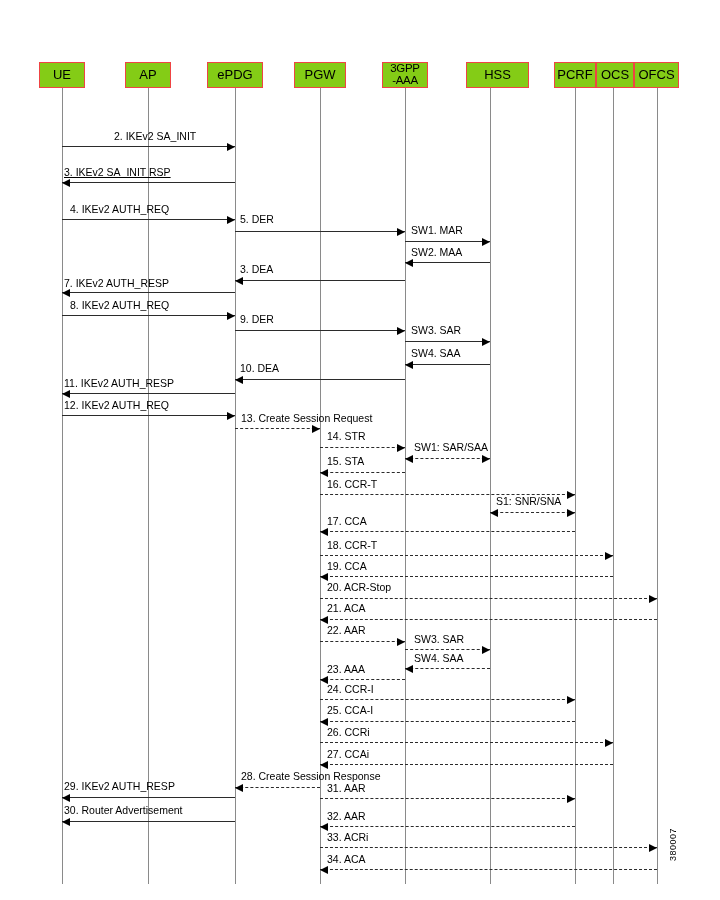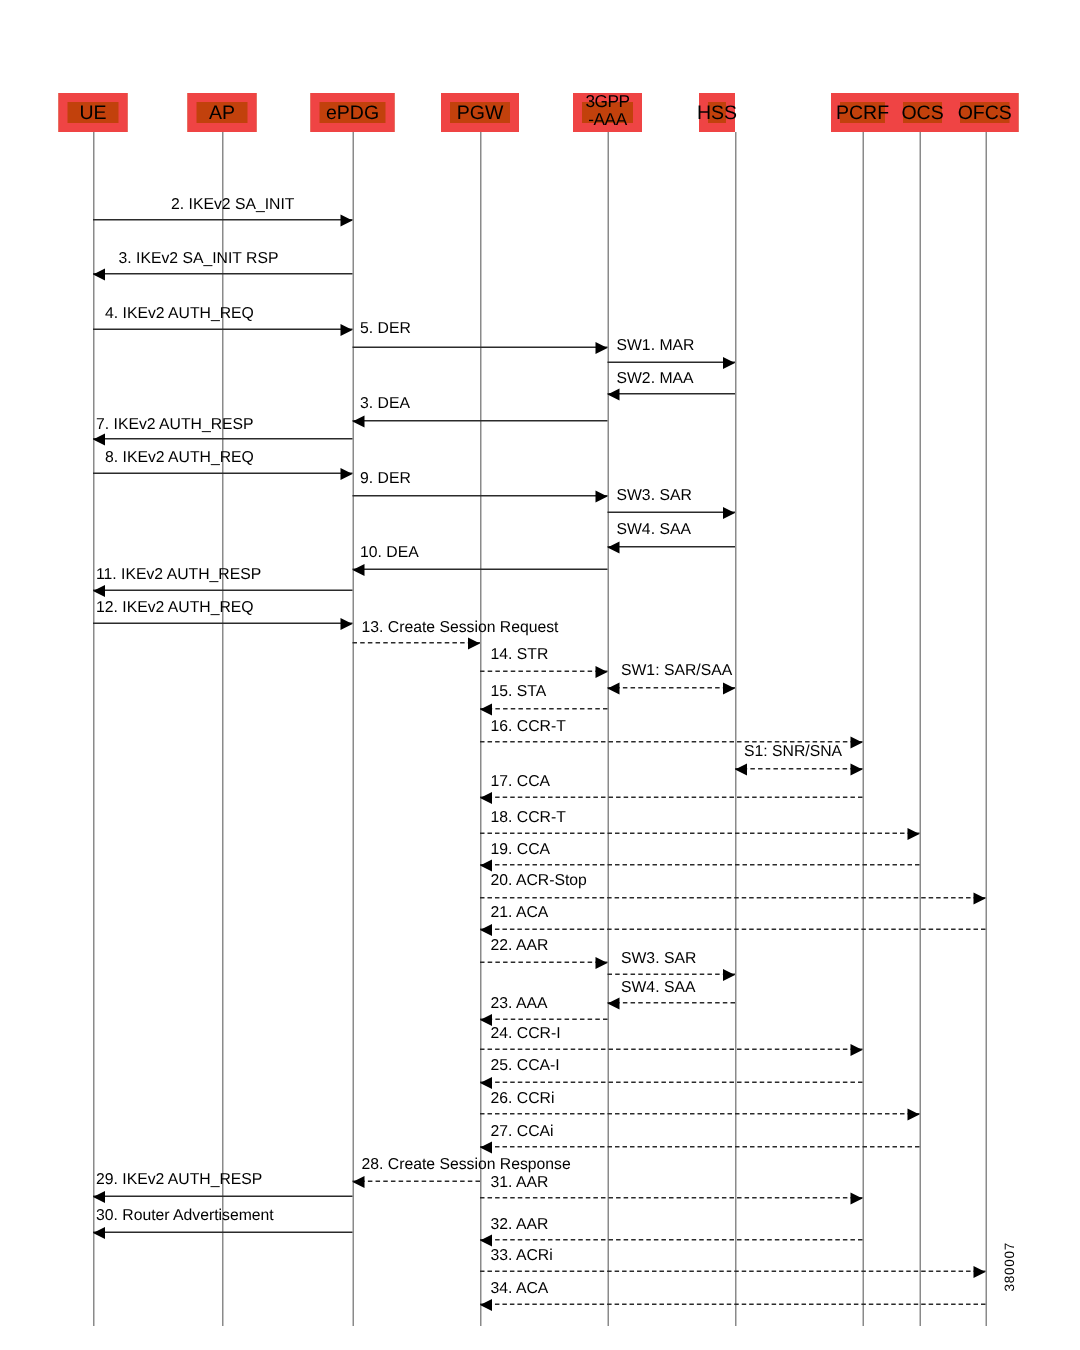--- a/index.html
+++ b/index.html
@@ -1,19 +1,19 @@
 <!DOCTYPE html>
 <html><head>
 <meta charset="utf-8">
 <style>
   html,body{margin:0;padding:0;background:#ffffff;}
   body{width:720px;height:900px;overflow:hidden;font-family:"Liberation Sans",sans-serif;}
   #diagram{position:relative;width:720px;height:900px;}
   .lifeline{position:absolute;width:1px;background:#8a8a8a;}
-  .actor-box{position:absolute;border:6px solid #ef4444;background:#c2410c;
+  .actor-box{position:absolute;border:1px solid #ef4444;background:#84cc16;
     display:flex;align-items:center;justify-content:center;
     font-size:13px;color:#000;line-height:1.02;text-align:center;
     box-sizing:border-box;}
   .actor-box.two-line{flex-direction:column;font-size:11.5px;letter-spacing:-0.3px;}
   .note{position:absolute;background:#d2d2d2;border:1px solid #8a8a8a;
     box-sizing:border-box;font-size:11px;color:#000;
     display:flex;align-items:center;padding-left:5px;}
   .msg-line{position:absolute;height:0;border-top:1px solid #2b2b2b;}
   .msg-line.dashed{border-top:1px dashed #2b2b2b;}
   .arrow-head{position:absolute;width:0;height:0;border-top:4px solid transparent;
@@ -39,21 +39,21 @@
       <div class="lifeline" style="left: 575px; top: 88px; height: 796px;"></div>
       <div class="lifeline" style="left: 613px; top: 88px; height: 796px;"></div>
       <div class="lifeline" style="left: 657px; top: 88px; height: 796px;"></div>
     </div>
   <div id="messages">
       <div class="msg-line" style="left: 62px; width: 173px; top: 146px;"></div>
       <div class="arrow-head right" style="top: 142.5px; left: 227px;"></div>
       <div class="msg-label" style="left: 70px; top: 130px; margin-left: 44px;">2. IKEv2 SA_INIT</div>
       <div class="msg-line" style="left: 62px; width: 173px; top: 182px;"></div>
       <div class="arrow-head left" style="top: 178.5px; left: 62px;"></div>
-      <div class="msg-label" style="left: 79px; top: 166px;">3. IKEv2 SA_INIT RSP</div>
+      <div class="msg-label" style="left: 64px; top: 166px; text-decoration: underline;">3. IKEv2 SA_INIT RSP</div>
       <div class="msg-line" style="left: 62px; width: 173px; top: 219px;"></div>
       <div class="arrow-head right" style="top: 215.5px; left: 227px;"></div>
       <div class="msg-label" style="left: 70px; top: 203px;">4. IKEv2 AUTH_REQ</div>
       <div class="msg-line" style="left: 235px; width: 170px; top: 231px;"></div>
       <div class="arrow-head right" style="top: 227.5px; left: 397px;"></div>
       <div class="msg-label" style="left: 240px; top: 213px;">5. DER</div>
       <div class="msg-line" style="left: 405px; width: 85px; top: 241px;"></div>
       <div class="arrow-head right" style="top: 237.5px; left: 482px;"></div>
       <div class="msg-label" style="left: 411px; top: 224px;">SW1. MAR</div>
       <div class="msg-line" style="left: 405px; width: 85px; top: 262px;"></div>
@@ -177,21 +177,21 @@
       <div class="actor-box" style="left: 207px; width: 56px; top: 62px; height: 26px;">
         <span>ePDG</span>
       </div>
       <div class="actor-box" style="left: 294px; width: 52px; top: 62px; height: 26px;">
         <span>PGW</span>
       </div>
       <div class="actor-box two-line" style="left: 382px; width: 46px; top: 62px; height: 26px;">
         <span>3GPP</span>
         <span>-AAA</span>
       </div>
-      <div class="actor-box" style="left: 466px; width: 24px; top: 62px; height: 26px;">
+      <div class="actor-box" style="left: 466px; width: 63px; top: 62px; height: 26px;">
         <span>HSS</span>
       </div>
       <div class="actor-box" style="left: 554px; width: 42px; top: 62px; height: 26px;">
         <span>PCRF</span>
       </div>
       <div class="actor-box" style="left: 596px; width: 38px; top: 62px; height: 26px;">
         <span>OCS</span>
       </div>
       <div class="actor-box" style="left: 634px; width: 45px; top: 62px; height: 26px;">
         <span>OFCS</span>

